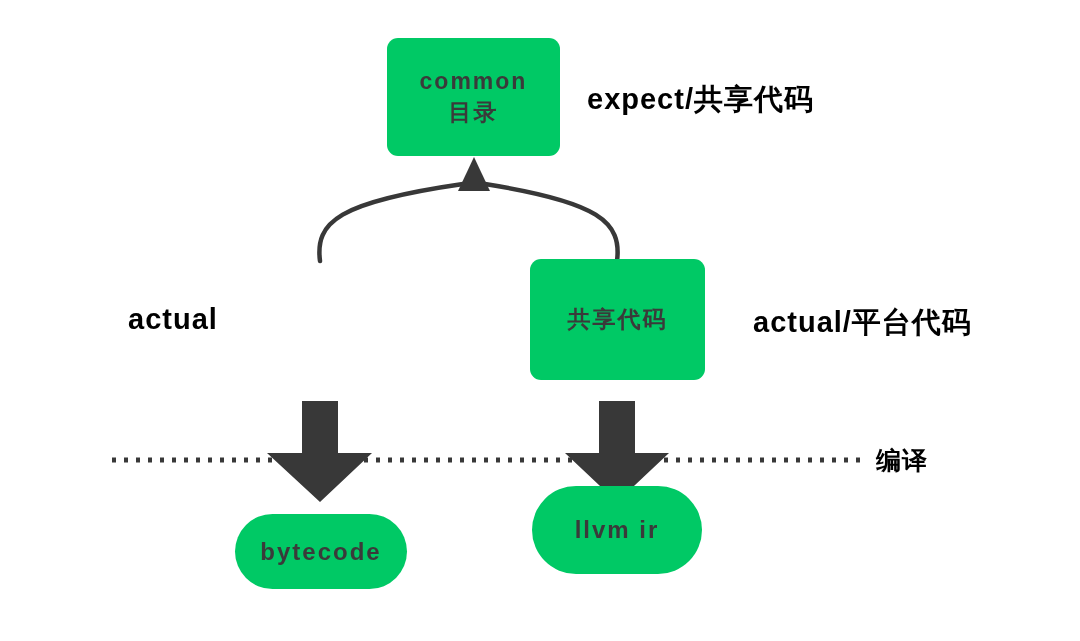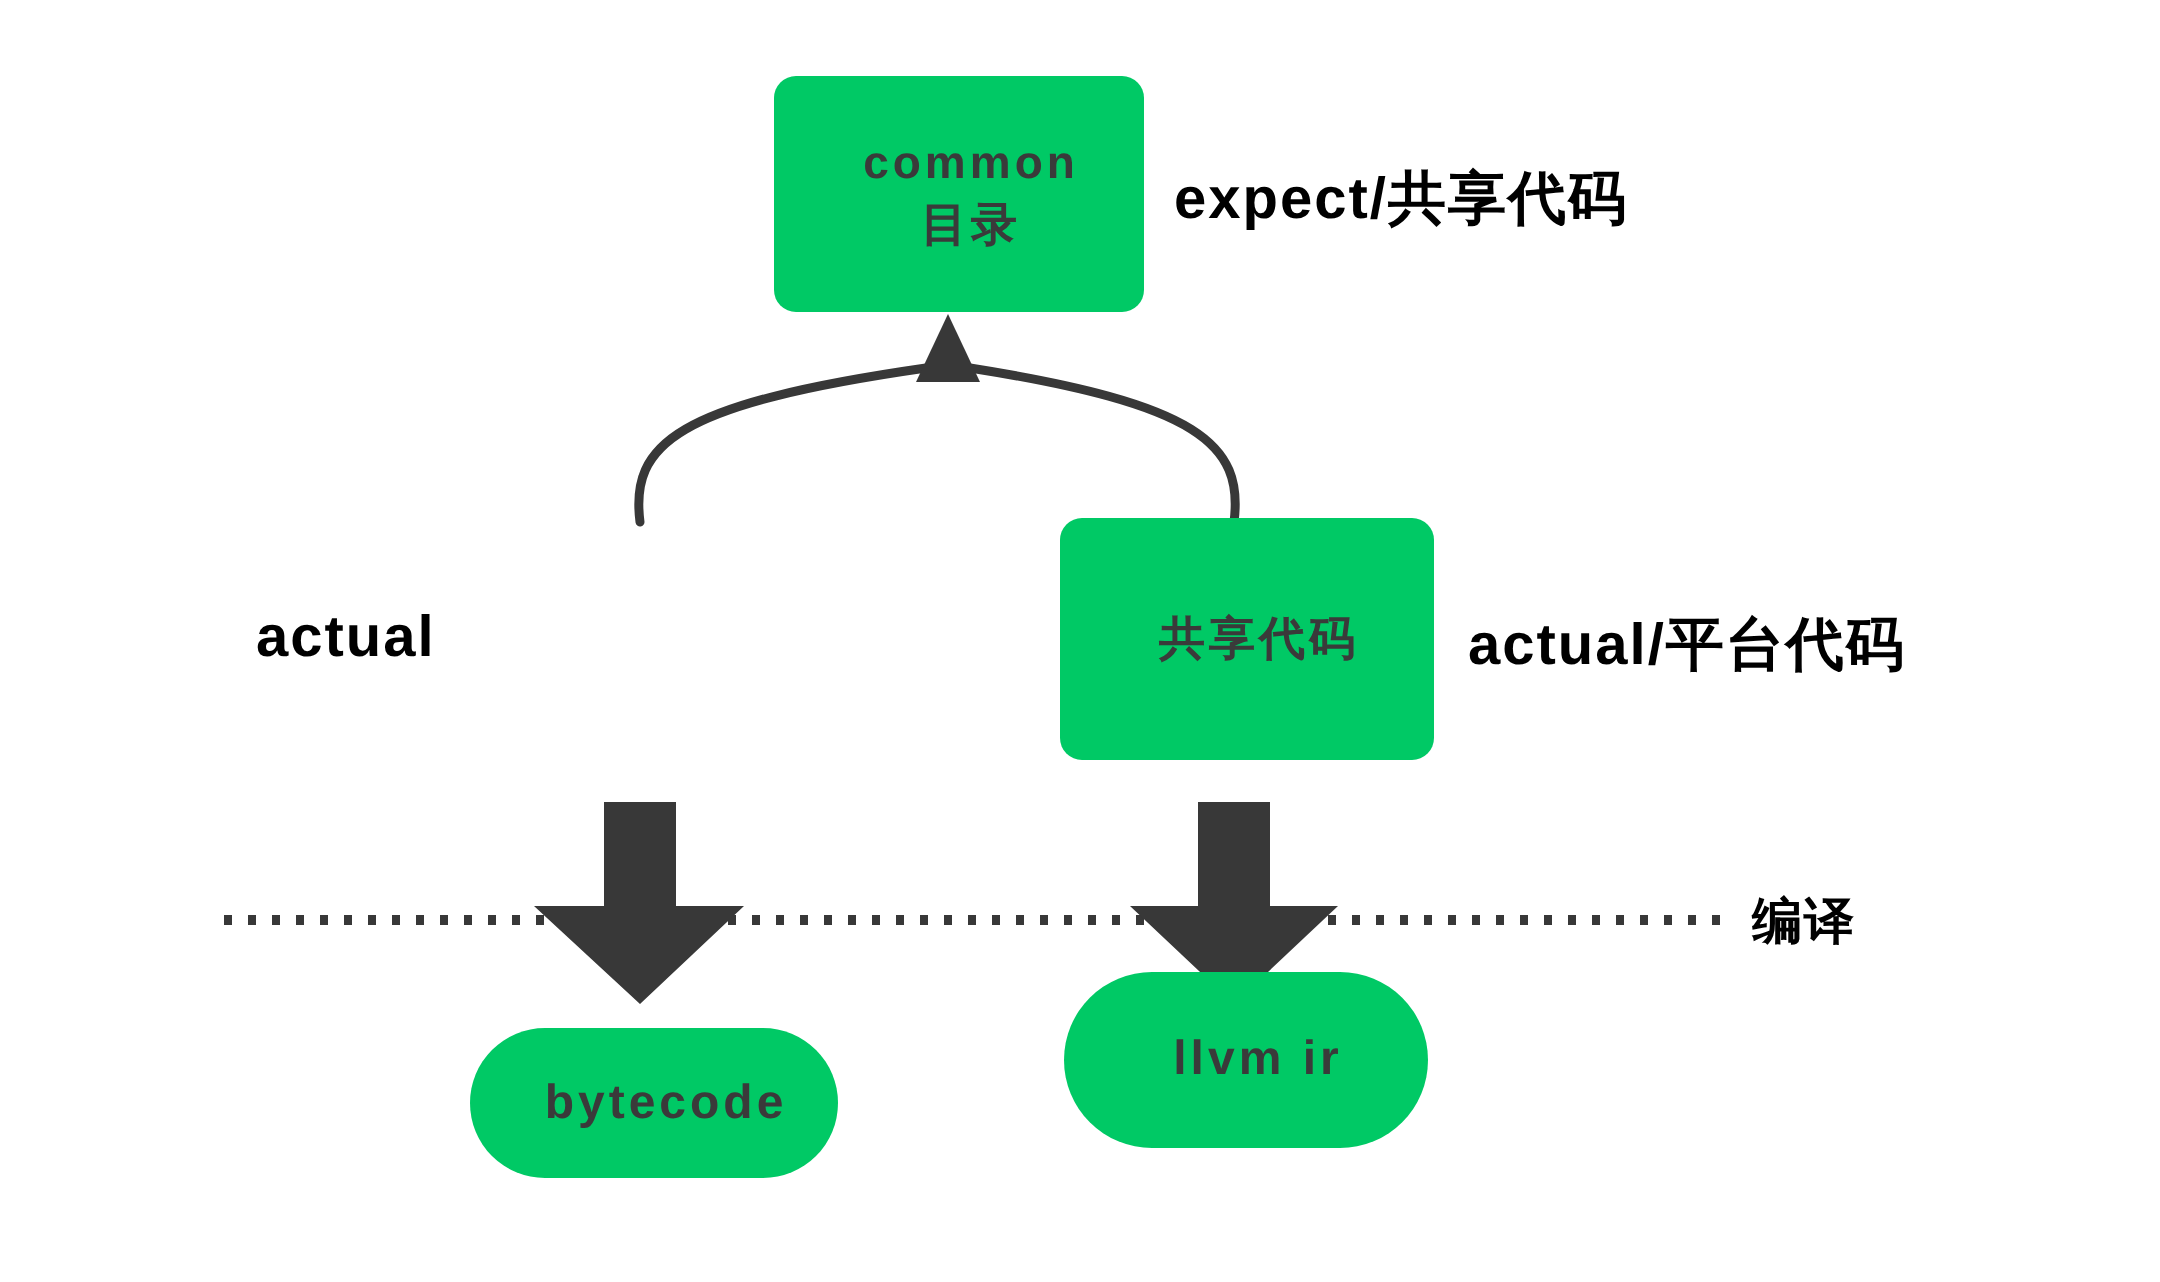--- a/index.html
+++ b/index.html
@@ -21,42 +21,41 @@
     position: absolute;
     z-index: 2;
     background: #00C965;
     color: #3a3a3a;
     font-weight: bold;
     display: flex;
     align-items: center;
     justify-content: center;
     text-align: center;
     letter-spacing: 2px;
-    padding-left: 12px;
   }
   .node-rect { border-radius: 11px; font-size: 23px; }
   .node-pill { border-radius: 44px; font-size: 24px; }
   #node-common   { left: 387px; top: 38px;  width: 173px; height: 118px; line-height: 1.35; }
   #node-common .node-label { width: 130px; }
   #node-android  { left: 233px; top: 259px; width: 174px; height: 123px; }
   #node-ios      { left: 530px; top: 259px; width: 175px; height: 121px; }
   #node-bytecode { left: 235px; top: 514px; width: 172px; height: 75px; }
   #node-llvm     { left: 532px; top: 486px; width: 170px; height: 88px; }
   .side-label {
     position: absolute;
     z-index: 2;
     color: #000000;
     font-weight: bold;
     font-size: 29px;
     letter-spacing: 1px;
     white-space: nowrap;
   }
   #label-expect  { left: 587px; top: 80px; }
   #label-actual  { left: 128px; top: 303px; }
-  #label-actual-platform { left: 734px; top: 303px; }
+  #label-actual-platform { left: 753px; top: 303px; }
   #label-compile { left: 876px; top: 444px; font-size: 25px; }
 </style>
 </head>
 <body>
 
 <div class="canvas">
 
   <svg class="layer-svg" viewBox="0 0 1080 641" xmlns="http://www.w3.org/2000/svg">
 
     <line x1="112" y1="460" x2="862" y2="460" stroke="#383838" stroke-width="5" stroke-dasharray="4 8"></line>

